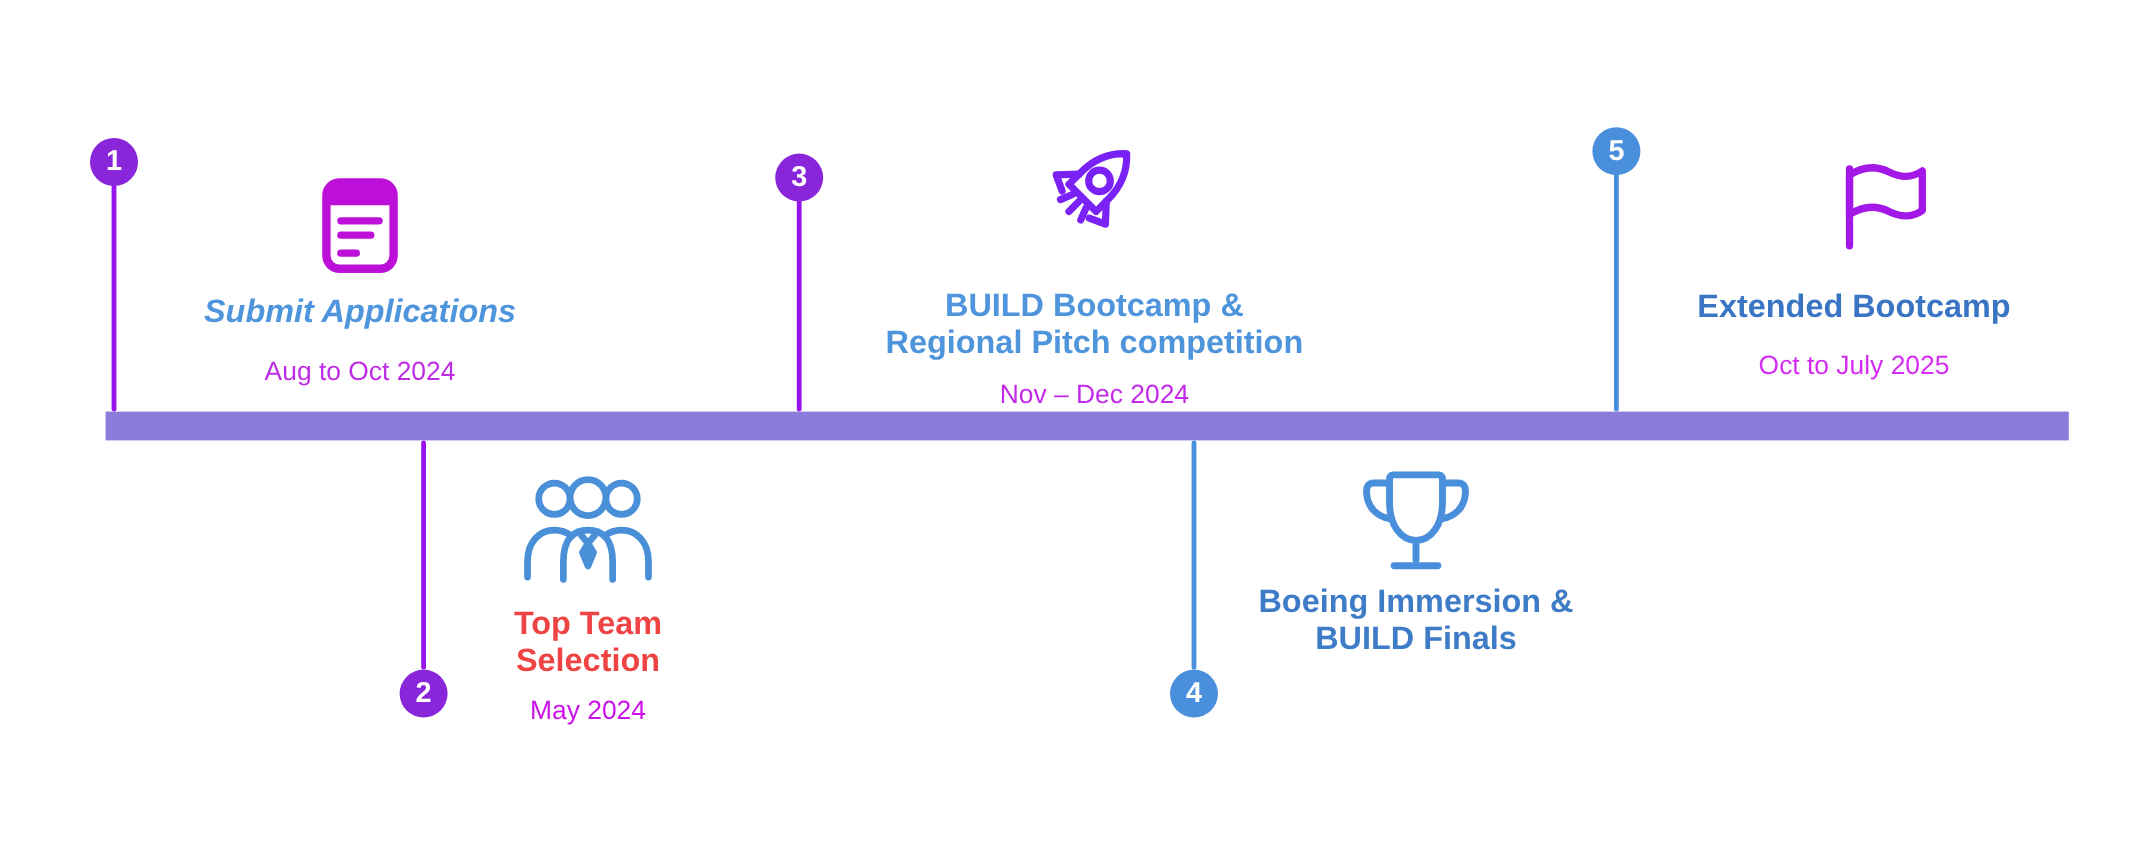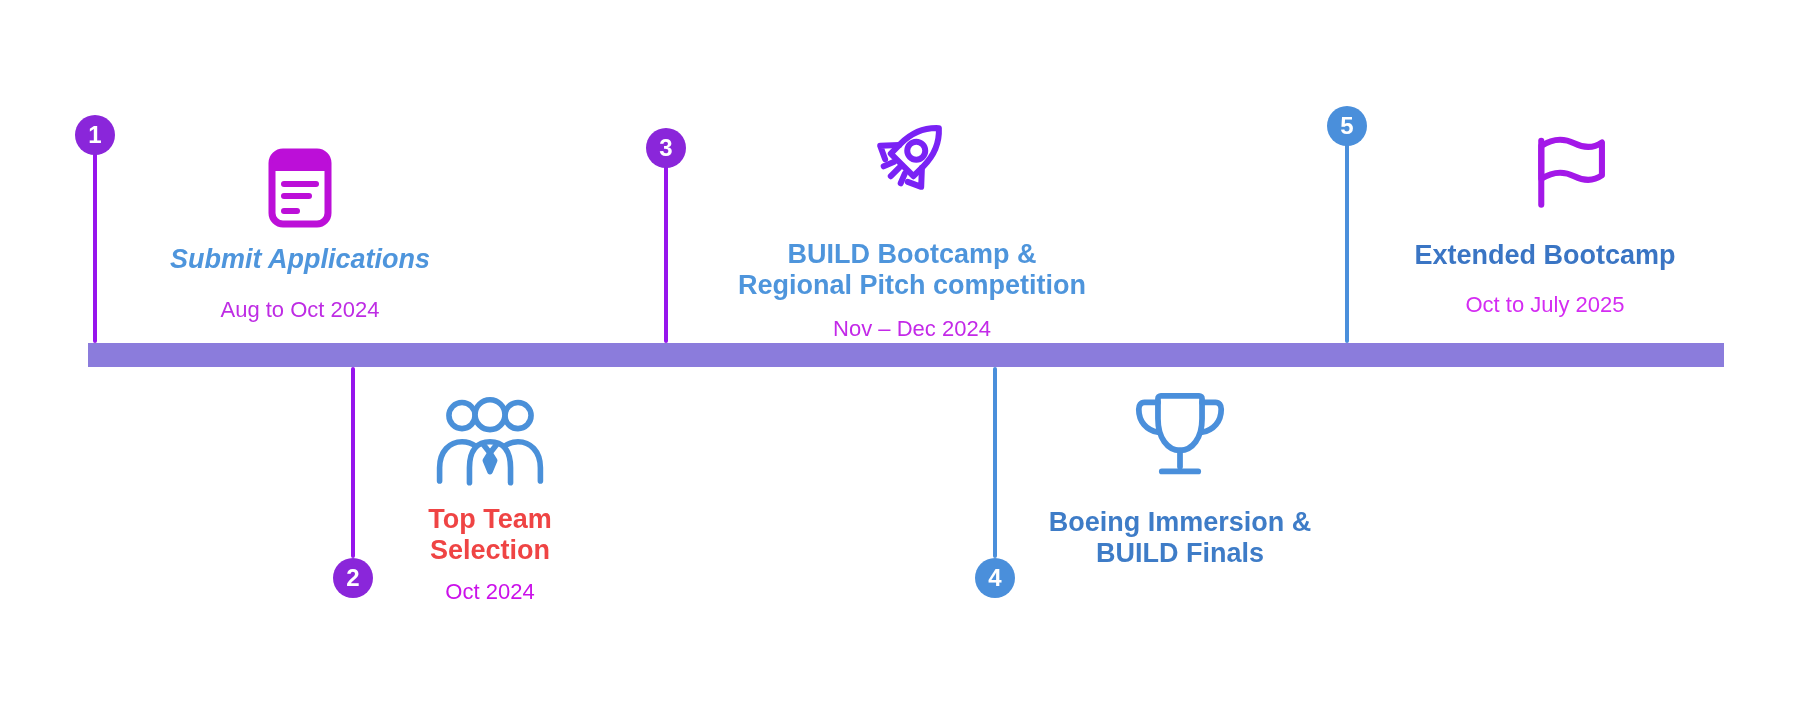--- a/index.html
+++ b/index.html
@@ -23,21 +23,21 @@
   .m1-circle{left:75px;  top:115px;} .m1-line{left:93px;  top:150px; height:193px;}
   .m2-circle{left:333px; top:558px;} .m2-line{left:351px; top:367px; height:191px;}
   .m3-circle{left:646px; top:128px;} .m3-line{left:664px; top:164px; height:179px;}
   .m4-circle{left:975px; top:558px;} .m4-line{left:993px; top:367px; height:191px;}
   .m5-circle{left:1327px;top:106px;} .m5-line{left:1345px;top:142px; height:201px;}
 
   
   .c1{left:100px; top:148px;}            .c1 .title{margin-top:16px;font-style:italic;} .c1 .date{margin-top:19px;}
   .c2{left:290px; top:388px;}            .c2 .title{margin-top:16px;} .c2 .date{margin-top:10px;}
   .c3{left:682px; top:113px; width:460px;} .c3 .title{margin-top:26px;} .c3 .date{margin-top:12px;}
-  .c4{left:980px; top:390px;}            .c4 .title{margin-top:25px;} .c4 .date{margin-top:16px;}
+  .c4{left:980px; top:390px;}            .c4 .title{margin-top:4px;} .c4 .date{margin-top:16px;}
   .c5{left:1345px;top:132px;}            .c5 .title{margin-top:30px;} .c5 .date{margin-top:18px;}
   .c5 .icon-wrap svg{ transform:translateX(24px); }
 </style>
 </head>
 <body>
 
 <div class="canvas">
 
   <div class="bar" style="background: rgb(139, 124, 220);"></div>
 
@@ -80,21 +80,21 @@
           <path d="M114 98 V84 C114 66 103 56 90 56 C84 56 79 58 75 61"></path>
           <circle cx="60" cy="27" r="16" fill="#ffffff"></circle>
           <path d="M38 100 V84 C38 64 47 56 60 56 C73 56 82 64 82 84 V100" fill="#ffffff"></path>
           <path d="M52 58 L60 68 L68 58"></path>
           <path d="M60 68 L65 76 L60 88 L55 76 Z" fill="currentColor"></path>
         </g>
       </svg>
     </div>
     <div class="title" style="color: #ef4444; text-align: center;">Top Team
 Selection</div>
-    <div class="date" style="color: rgb(203, 18, 234);">Oct 2024</div>
+    <div class="date" style="color: rgb(203, 18, 234);">May 2024</div>
   </div>
 
   <div class="content c3">
     <div class="icon-wrap" style="color: rgb(122, 34, 245);">
       <svg viewBox="0 0 100 100" width="100" height="100" aria-hidden="true">
         <g transform="rotate(45 50 42)" fill="none" stroke="currentColor" stroke-width="6" stroke-linejoin="round" stroke-linecap="round">
           <path d="M50 4 C61 14 66 28 66 42 V56 H34 V42 C34 28 39 14 50 4 Z"></path>
           <circle cx="50" cy="36" r="9"></circle>
           <path d="M34 44 L21 58 L34 64"></path>
           <path d="M66 44 L79 58 L66 64"></path>

